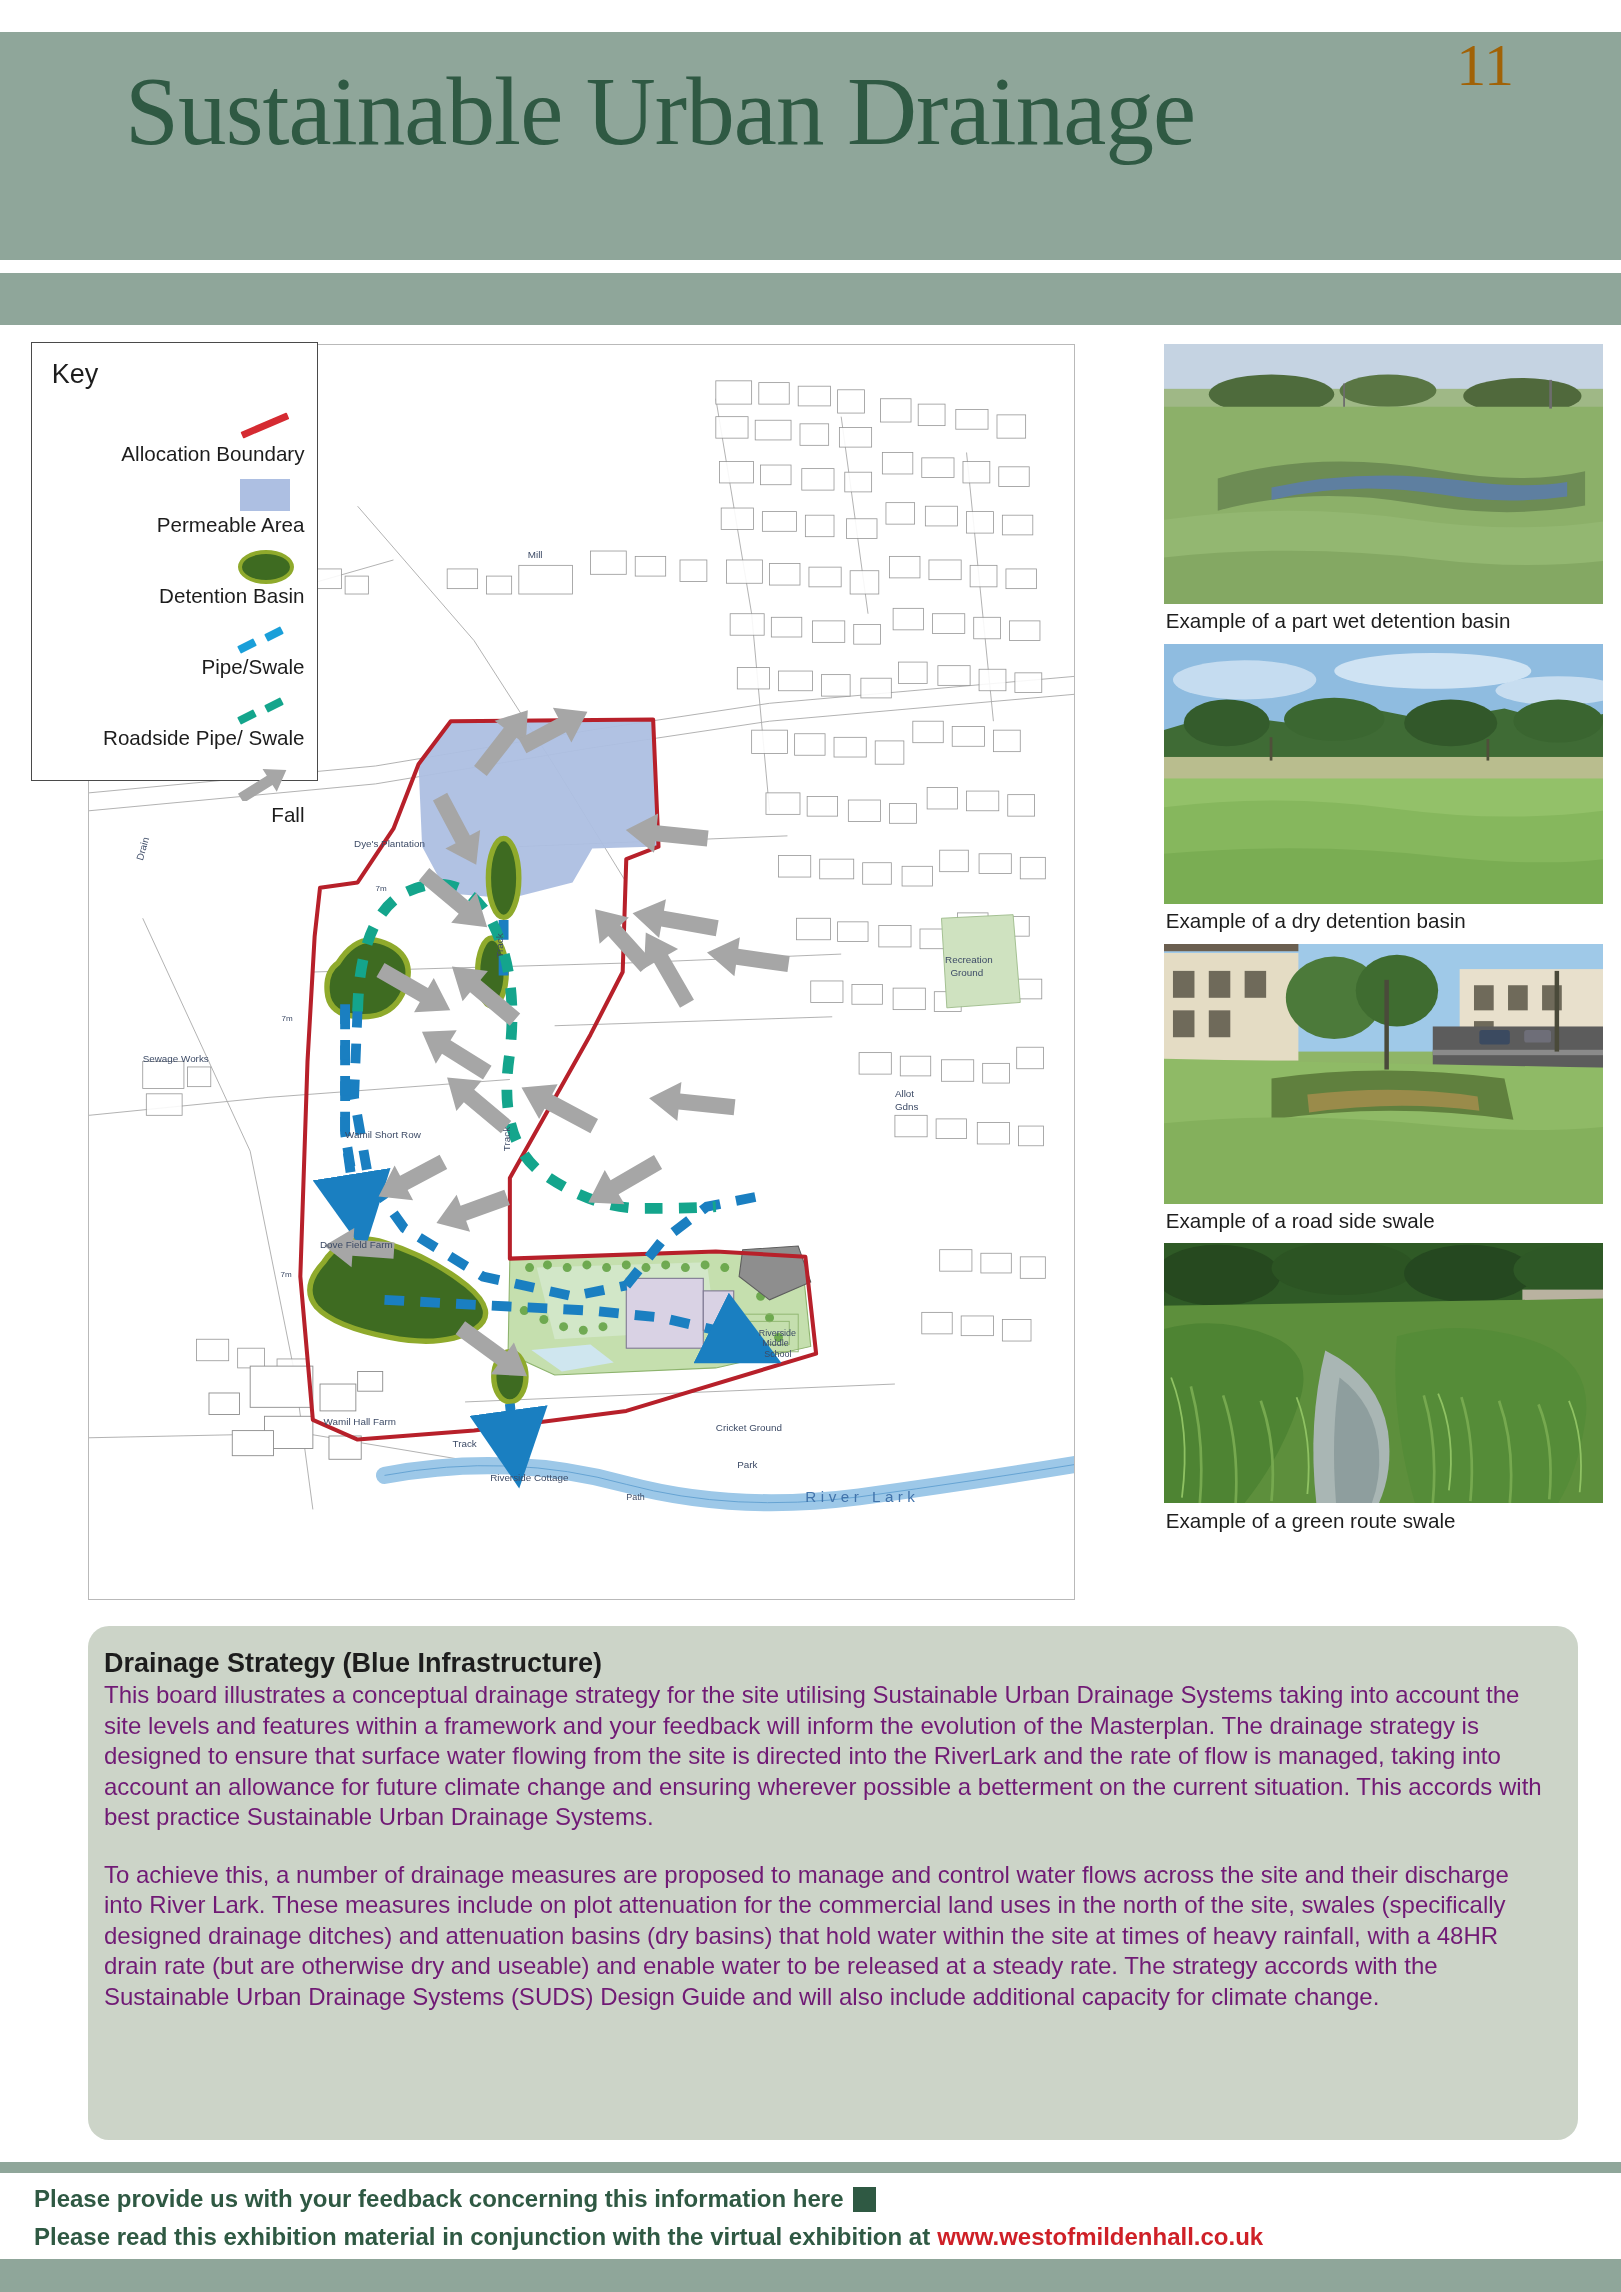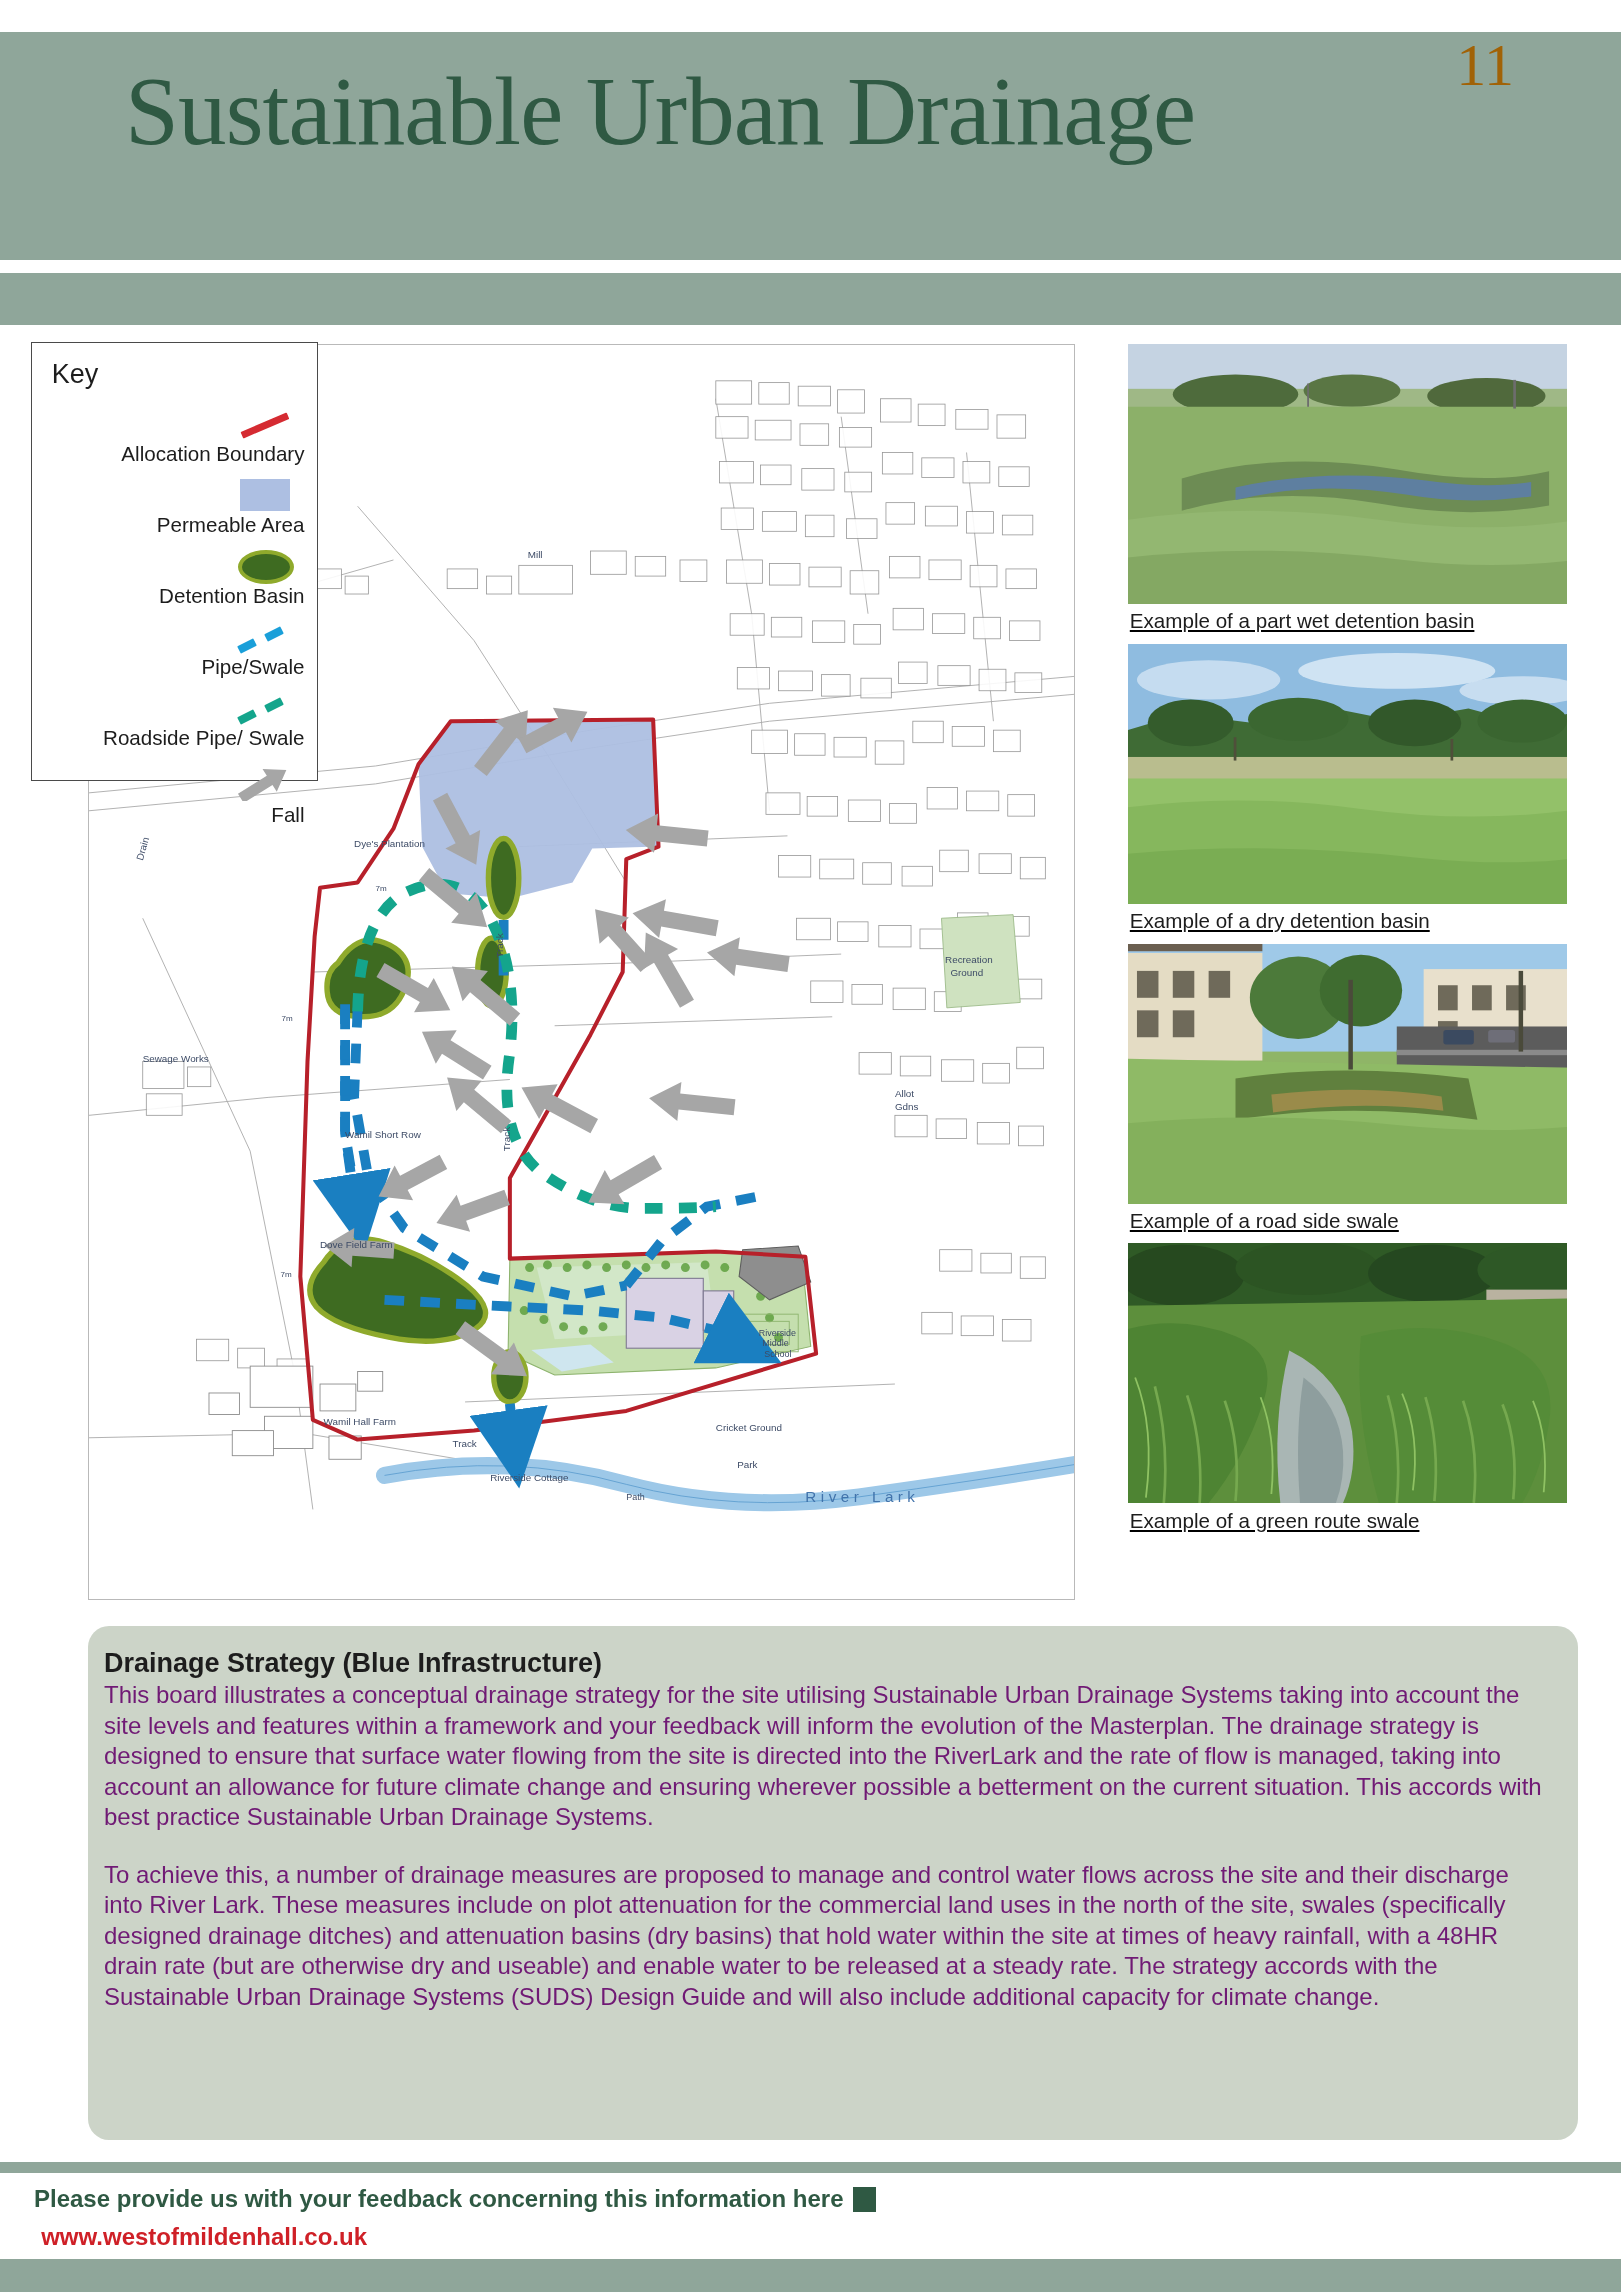--- a/index.html
+++ b/index.html
@@ -133,23 +133,22 @@
   .dash-teal { background: #14a58c; }
   .sym-arrow {
     position: absolute;
     left: 1.8px; top: 3.6px;
     width: 63px; height: 34px;
   }
 
   
   .photos {
     position: absolute;
-    left: 1128px; top: 344px;
+    left: 1164px; top: 344px;
     width: 410px;
-    text-decoration: underline;
   }
   .photo-item { margin-bottom: 10.7px; }
   .photo {
     width: 439px;
     height: 260px;
     display: block;
     border: 0;
   }
   .photo-caption {
     font-size: 20.6px;
@@ -721,17 +720,18 @@
 
 <div class="footer-band-top"></div>
 <div class="footer-white"></div>
 
 <div class="footer-line l1">
   <span>Please provide us with your feedback concerning this information here</span>
   <span class="footer-square"></span>
 </div>
 
 <div class="footer-line l2">
+  <span>Please read this exhibition material in conjunction with the virtual exhibition at</span>
   <span class="footer-url">www.westofmildenhall.co.uk</span>
 </div>
 
 <div class="footer-band-bot"></div>
 
 
 </body></html>

